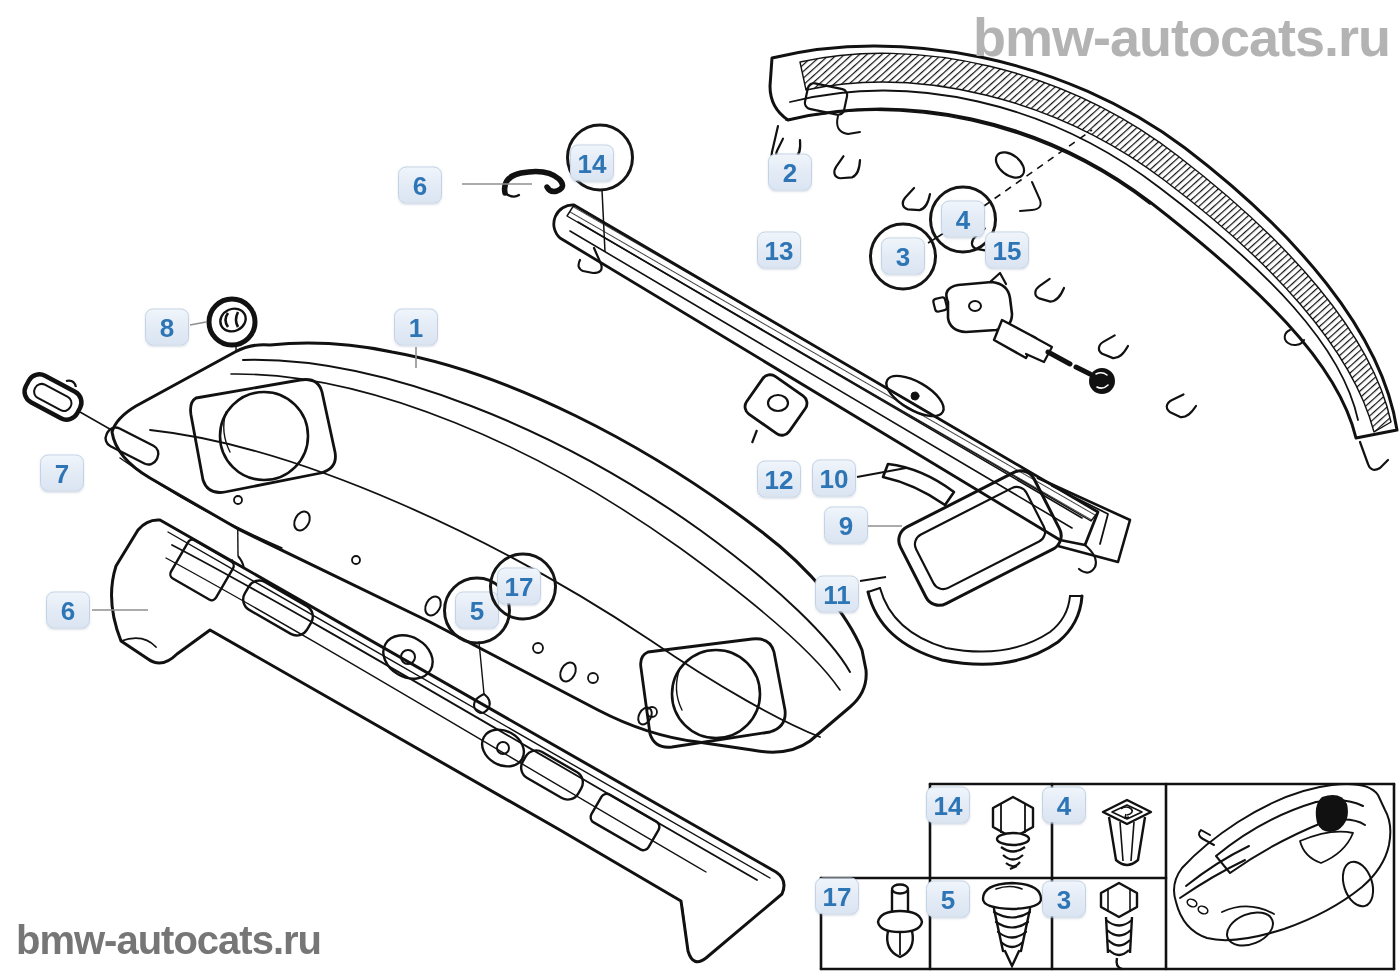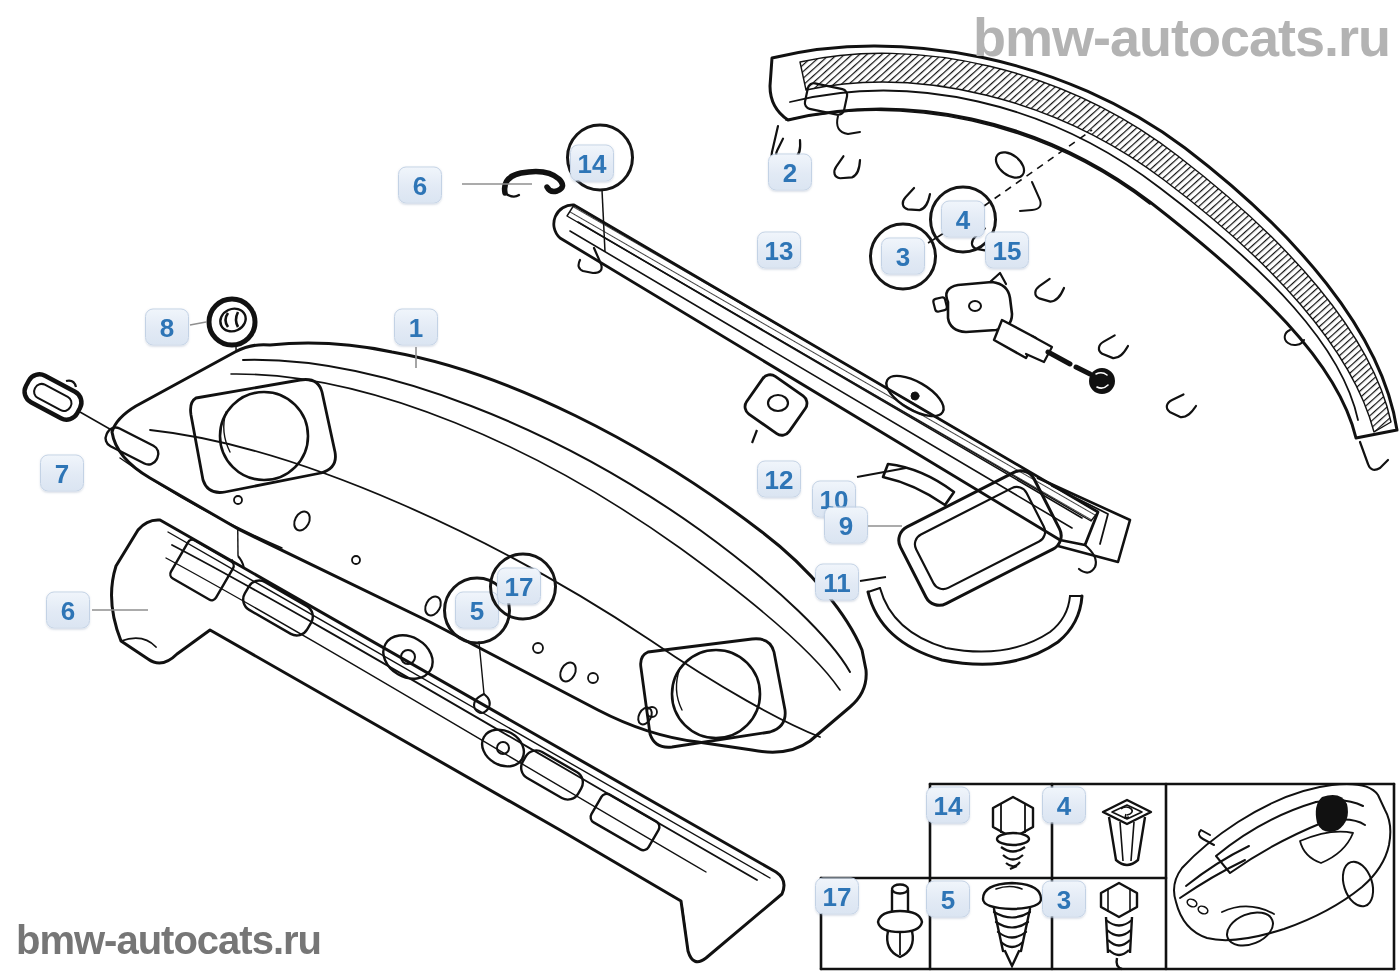--- a/index.html
+++ b/index.html
@@ -313,27 +313,27 @@
       </div>
       <div class="callout" style="left: 416px; top: 327px;">
         <span class="box">1</span>
       </div>
       <div class="callout" style="left: 62px; top: 473px;">
         <span class="box">7</span>
       </div>
       <div class="callout" style="left: 779px; top: 479px;">
         <span class="box">12</span>
       </div>
-      <div class="callout" style="left: 834px; top: 478px; margin-top: 21px;">
+      <div class="callout" style="left: 834px; top: 478px;">
         <span class="box">10</span>
       </div>
       <div class="callout" style="left: 846px; top: 525px;">
         <span class="box">9</span>
       </div>
-      <div class="callout" style="left: 837px; top: 582px;">
+      <div class="callout" style="left: 837px; top: 594px;">
         <span class="box">11</span>
       </div>
       <div class="callout" style="left: 68px; top: 610px;">
         <span class="box">6</span>
       </div>
       <div class="callout" style="left: 477px; top: 610px;">
         <span class="ring" style="margin-left: 0px; margin-top: 0px;"></span>
         <span class="box">5</span>
       </div>
       <div class="callout" style="left: 519px; top: 586px;">

